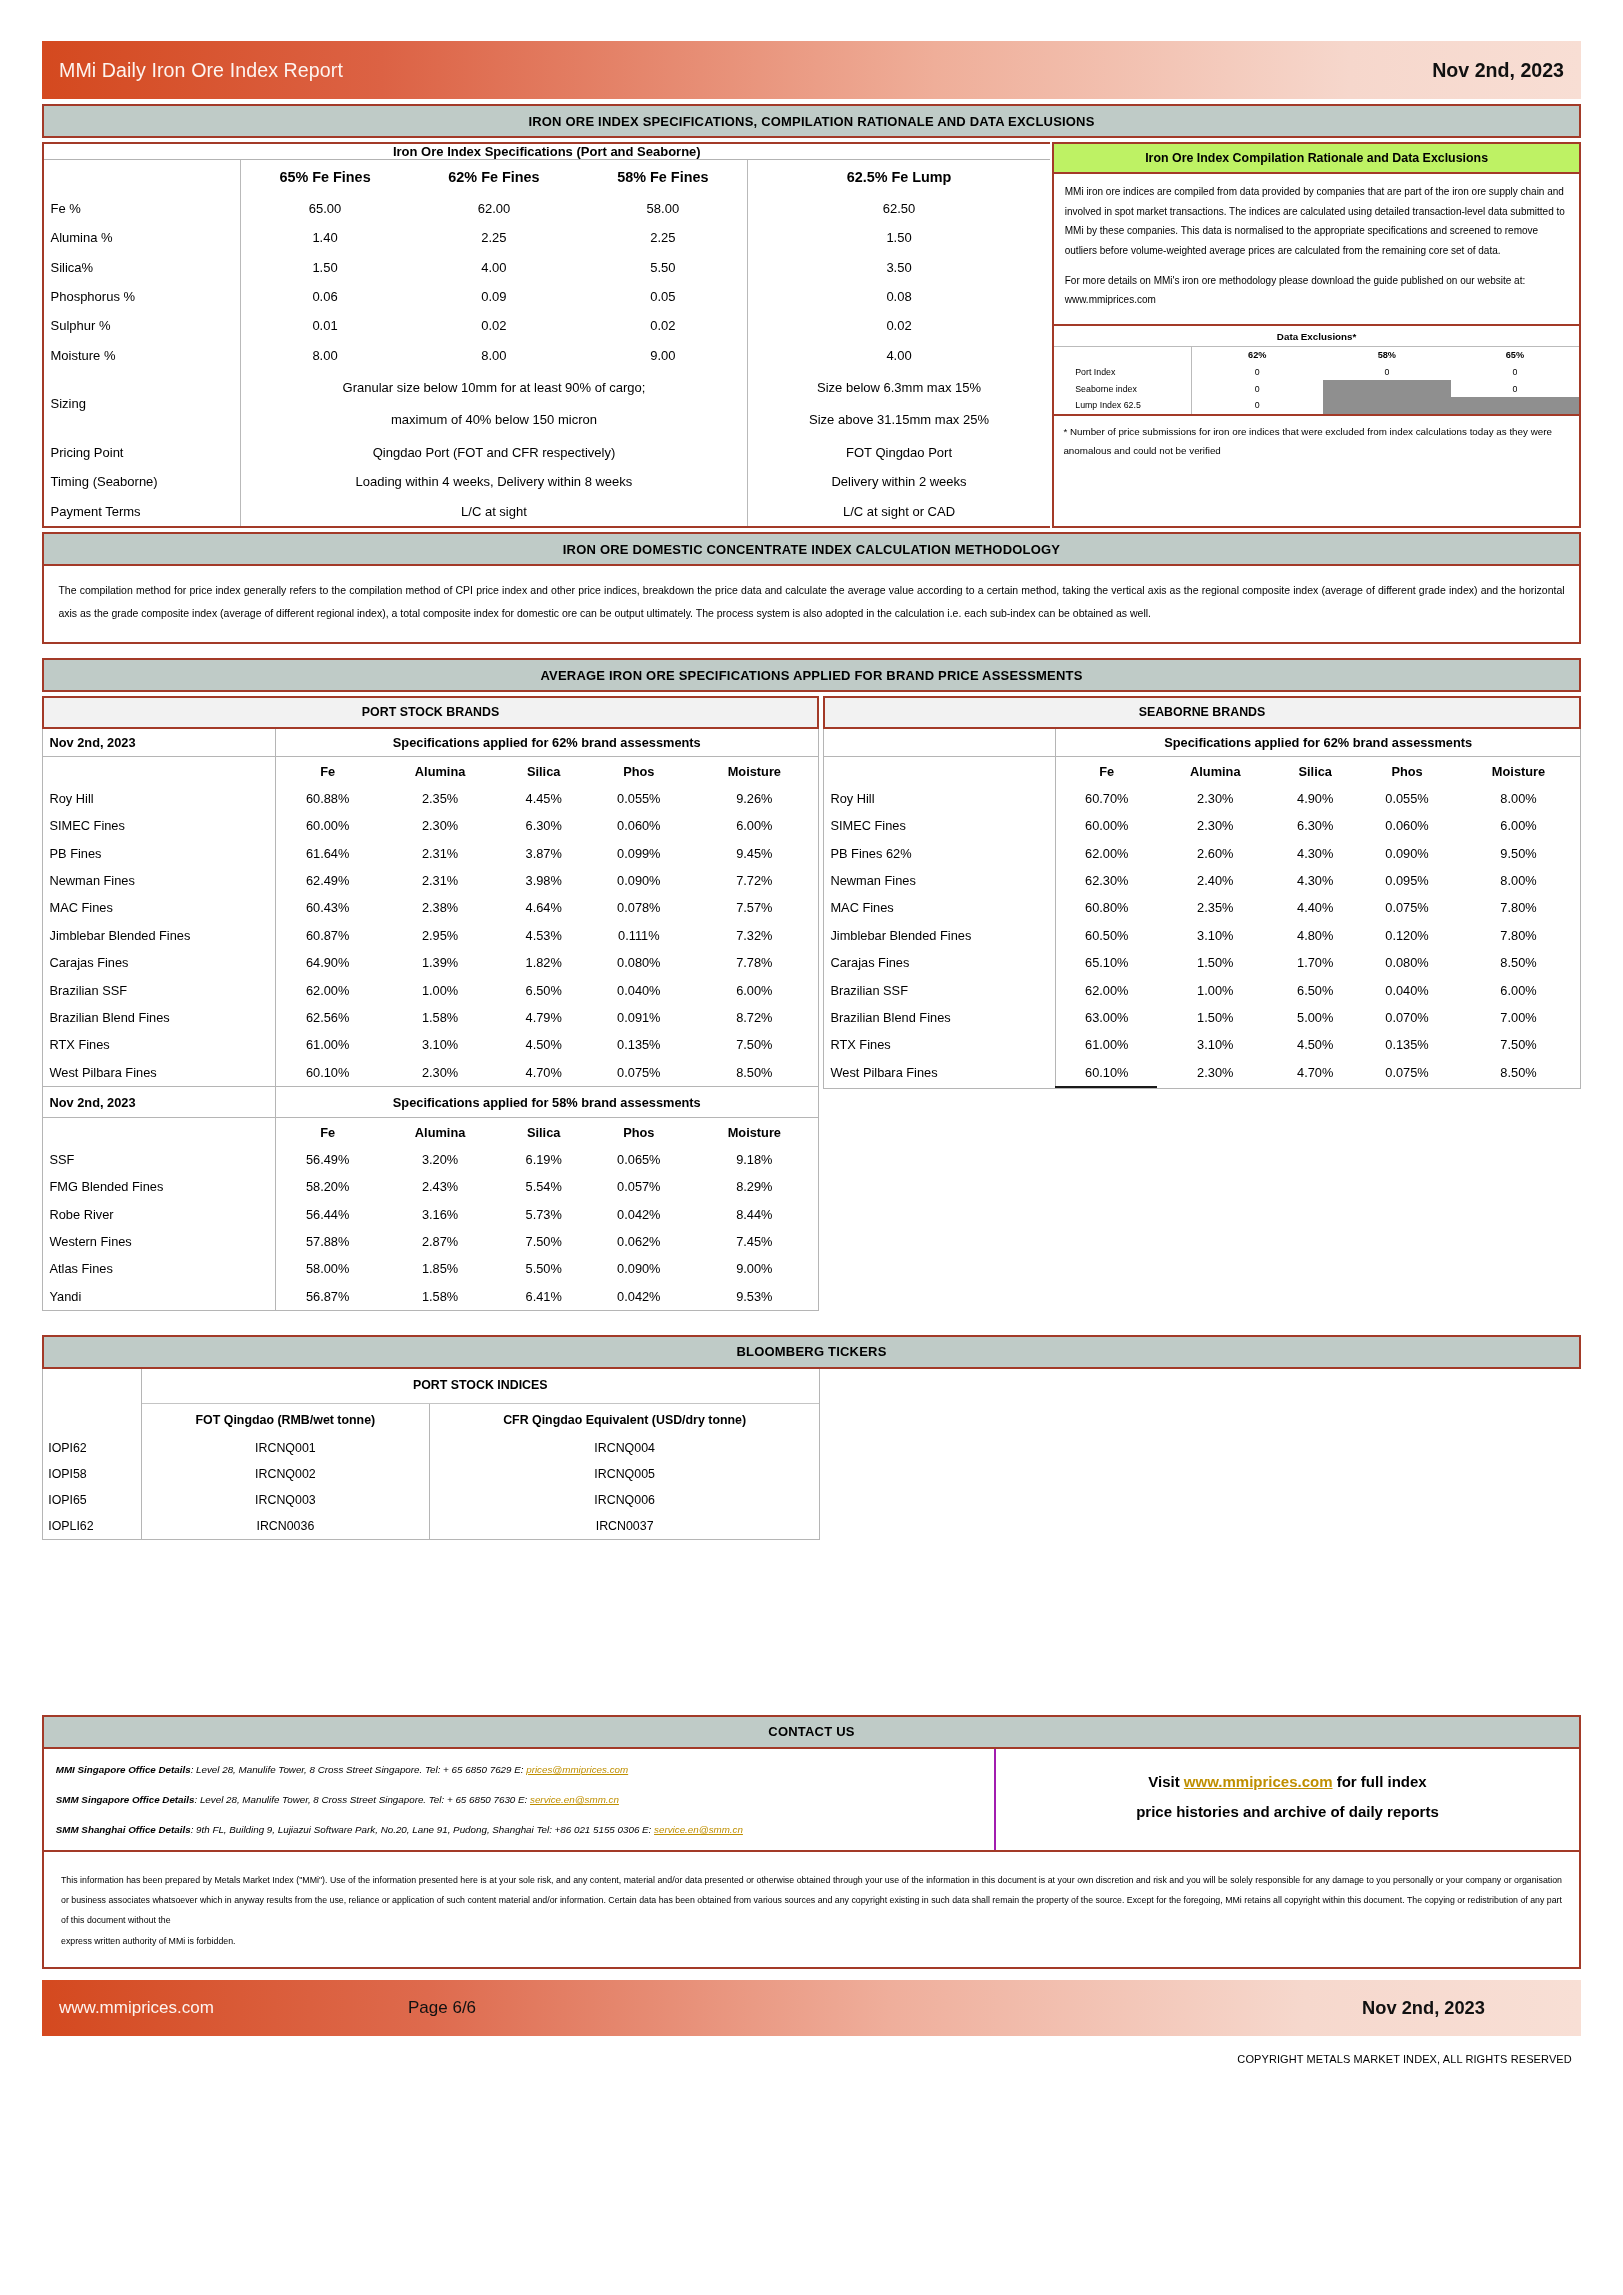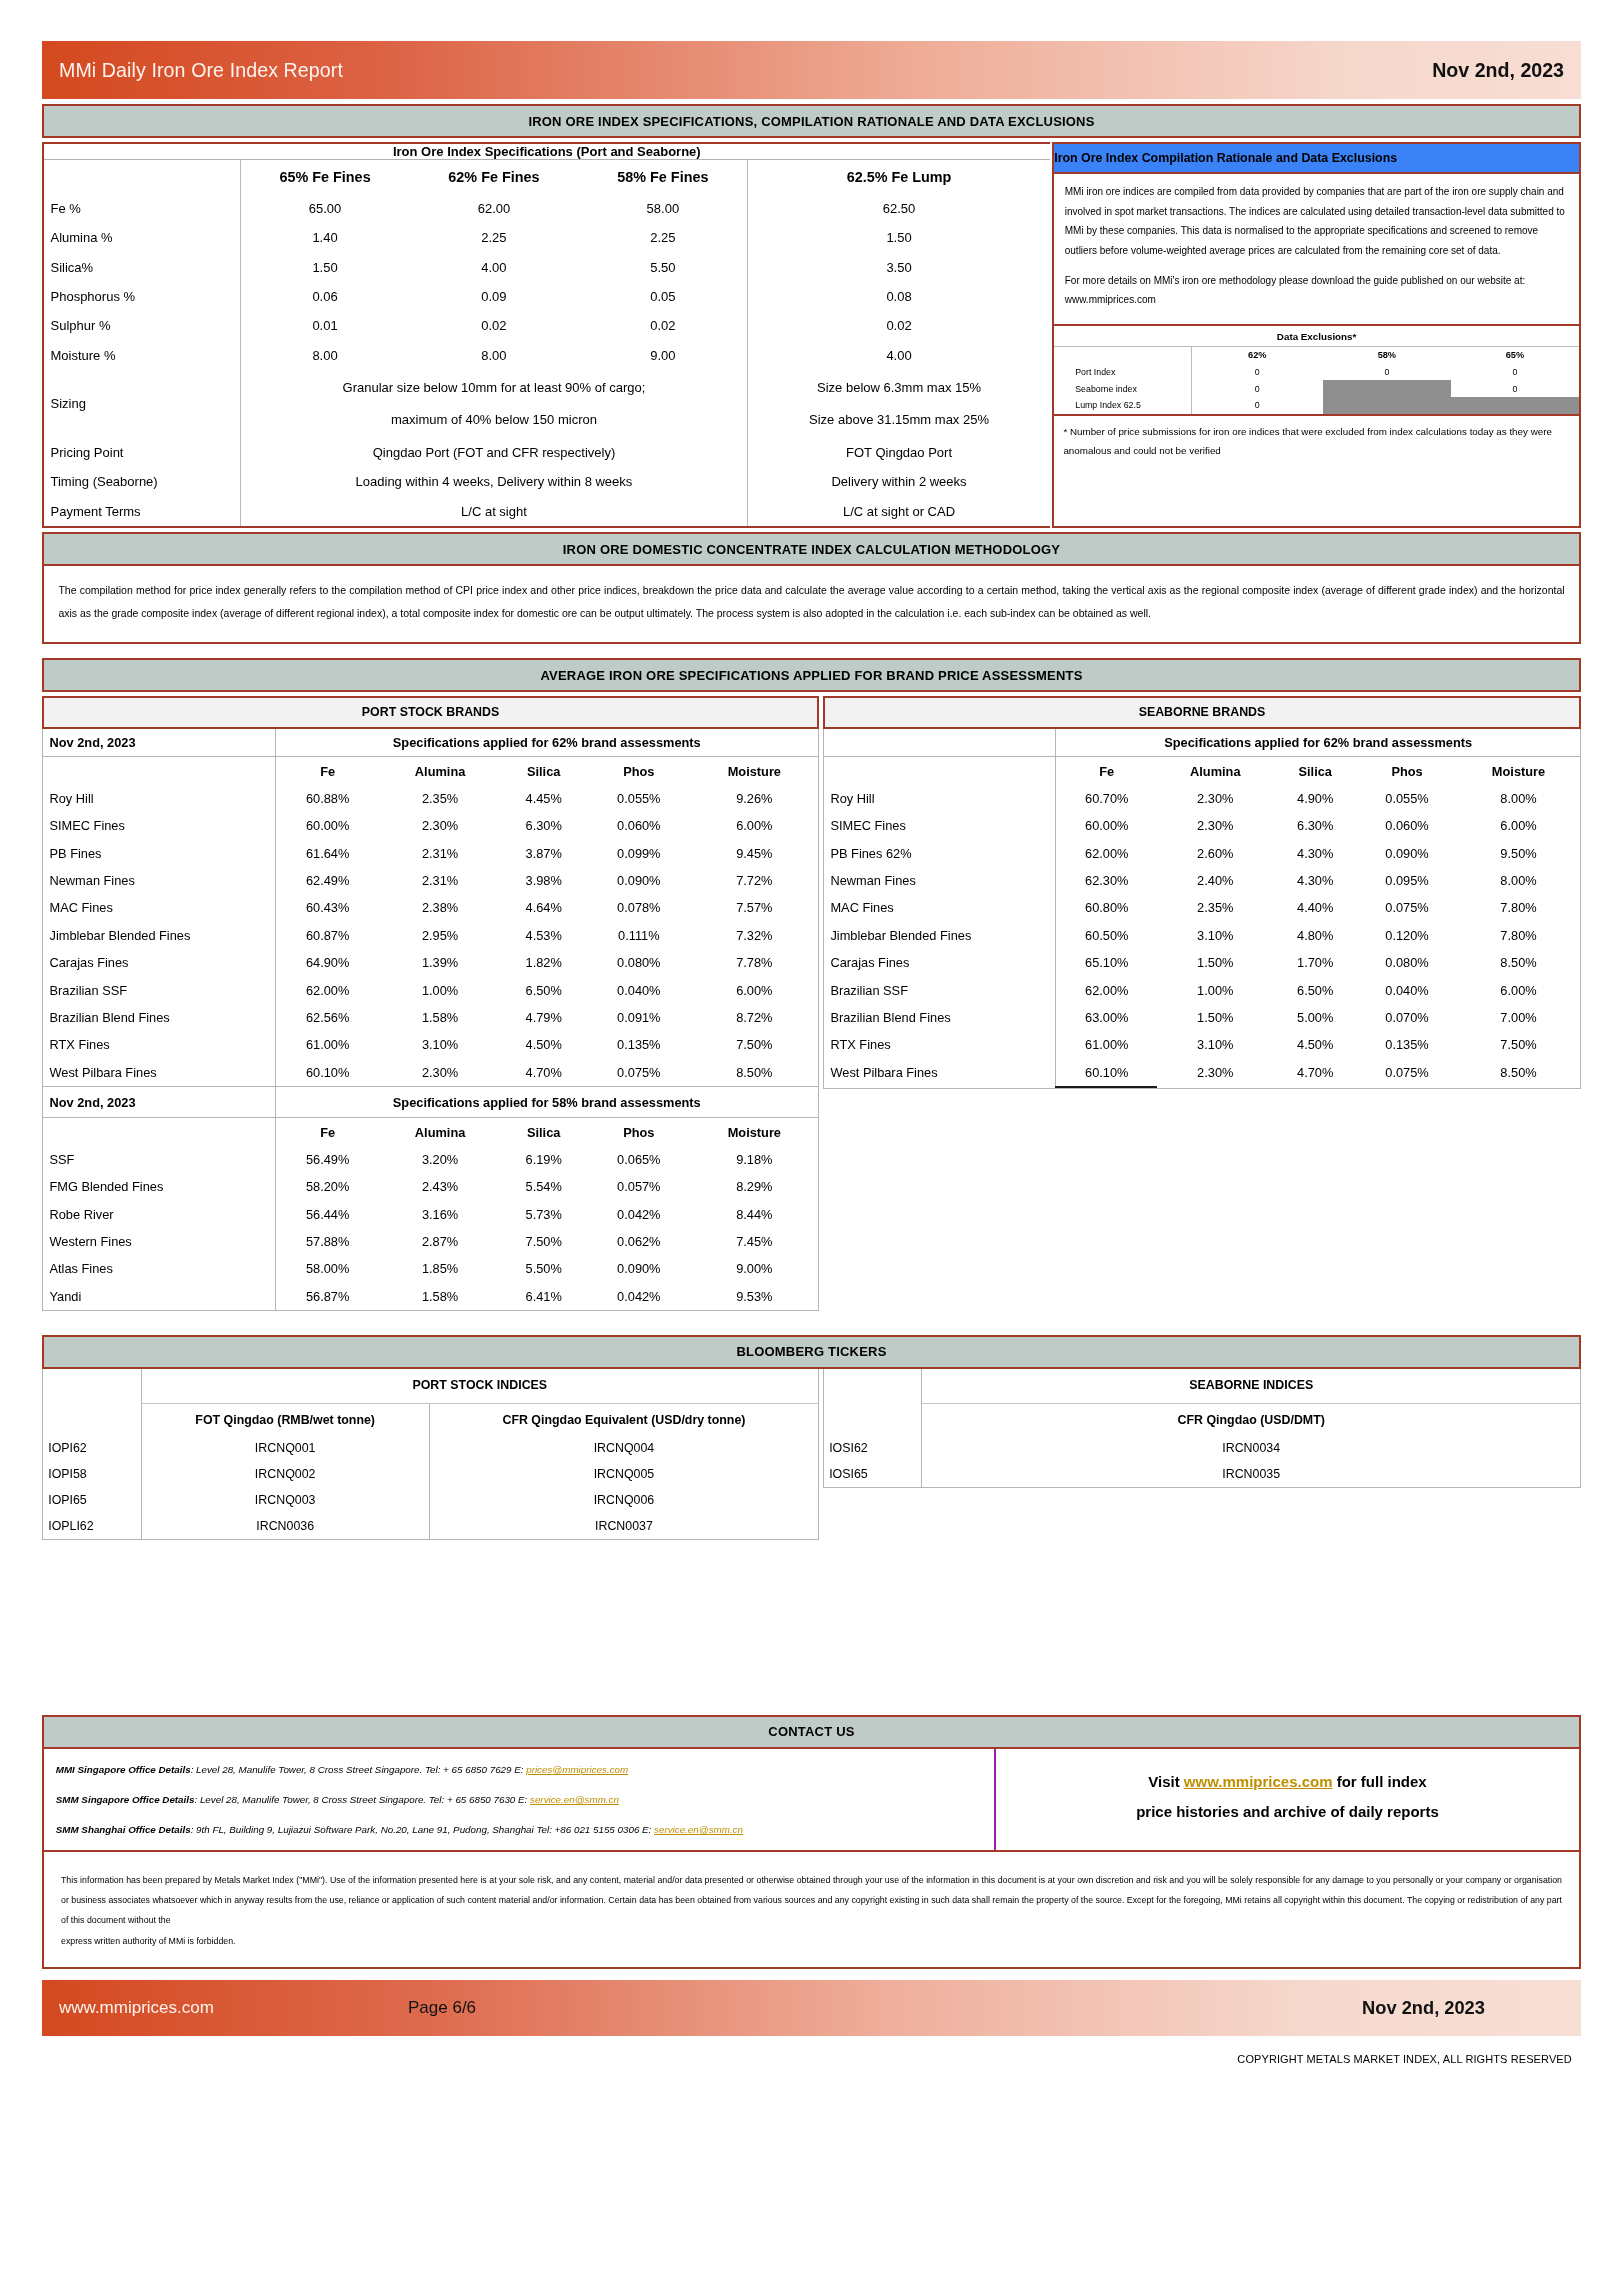--- a/index.html
+++ b/index.html
@@ -49,21 +49,21 @@
   }
   .spec-table .colh { text-align:center; font-weight:bold; font-size:14.4px; padding:9.2px 0 8.5px; }
   .spec-table .rowlab { padding:7.2px 0 7.2px 6.5px; text-align:left; }
   .spec-table .val { text-align:center; padding:7.2px 0; }
   .spec-table .vline { border-left:1.3px solid #b9b9b9; }
   .spec-table .lumpline { border-left:1.3px solid #b9b9b9; }
   .spec-table .two { line-height:1.65; }
 
   
   .rat-title {
-    background:#3b82f6; text-align:left; font-weight:bold; font-size:12.4px;
+    background:#bef264; text-align:center; font-weight:bold; font-size:12.4px;
     padding:6.5px 0 7.2px; border-bottom:2px solid #A33A28;
   }
   .rat-body { padding:8.5px 10.5px 3.9px; font-size:10px; line-height:1.95; }
   .rat-body p { margin:0 0 10.5px; }
 
   .excl { border-top:2px solid #A33A28; }
   .excl table { width:100%; }
   .excl .ex-head { text-align:center; font-weight:bold; font-size:9.8px; padding:4.6px 0 3.9px; border-bottom:1px solid #bbb; }
   .excl td { font-size:8.8px; padding:3.3px 0; }
   .excl .exc-lab { padding-left:21px; border-right:1px solid #bbb; width:137px; }
@@ -599,42 +599,20 @@
               <td class="bb-tick">IRCNQ006</td>
             </tr>
         <tr>
               <td class="bb-idcol">IOPLI62</td>
               <td class="bb-tick bb-vline">IRCN0036</td>
               <td class="bb-tick">IRCN0037</td>
             </tr>
       </tbody>
         </table>
     </div>
-    <div class="bb-r" style="align-self:flex-start;">
-      <table>
-        <tbody>
-            <tr>
-          <td class="bb-vline" style="width:98px;"></td>
-          <td class="bb-grouph">SEABORNE INDICES</td>
-        </tr>
-        <tr>
-          <td class="bb-vline"></td>
-          <td class="bb-sub">CFR Qingdao (USD/DMT)</td>
-        </tr>
-        <tr>
-              <td class="bb-idcol">IOSI62</td>
-              <td class="bb-tick">IRCN0034</td>
-            </tr>
-        <tr>
-              <td class="bb-idcol">IOSI65</td>
-              <td class="bb-tick">IRCN0035</td>
-            </tr>
-      </tbody>
-        </table>
-    </div>
   </div>
 
   <div class="banner" style="margin-top:175px;">CONTACT US</div>
   <div class="contactwrap">
     <div class="contact-l">
       <div class="contact-line">
         <b>MMI Singapore Office Details</b><span>: Level 28, Manulife Tower, 8 Cross Street Singapore. Tel: + 65 6850 7629 E: </span><a href="#" class="link">prices@mmiprices.com</a>
       </div>
       <div class="contact-line">
         <b>SMM Singapore Office Details</b><span>: Level 28, Manulife Tower, 8 Cross Street Singapore. Tel: + 65 6850 7630 E: </span><a href="#" class="link">service.en@smm.cn</a>

